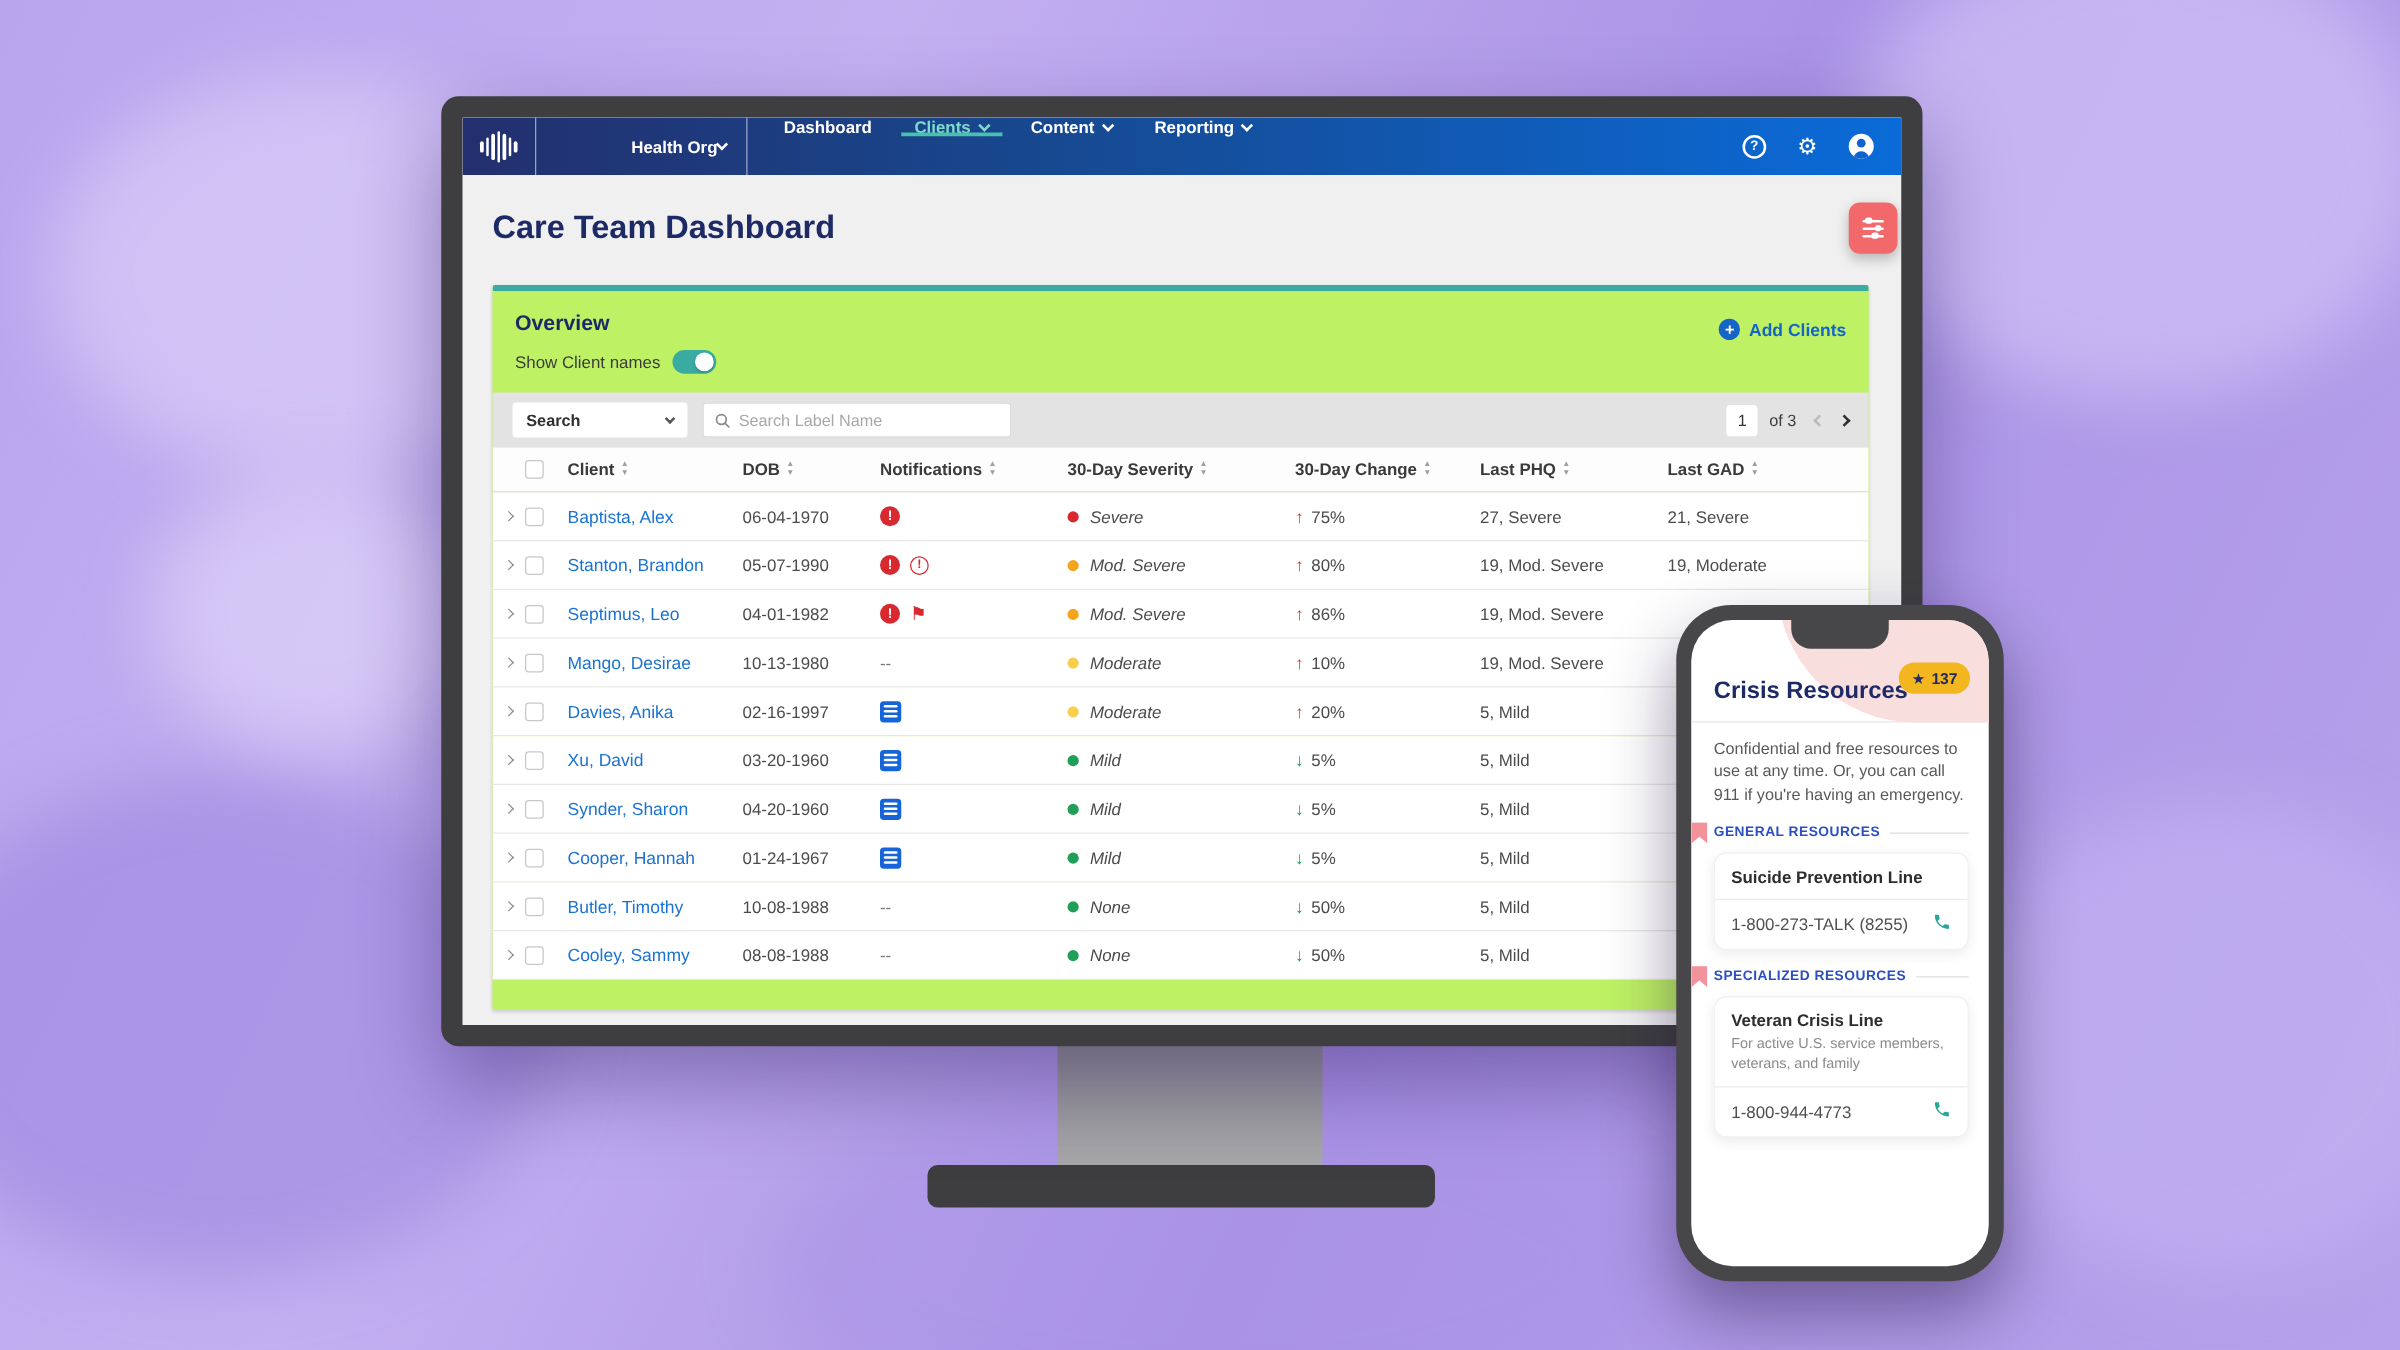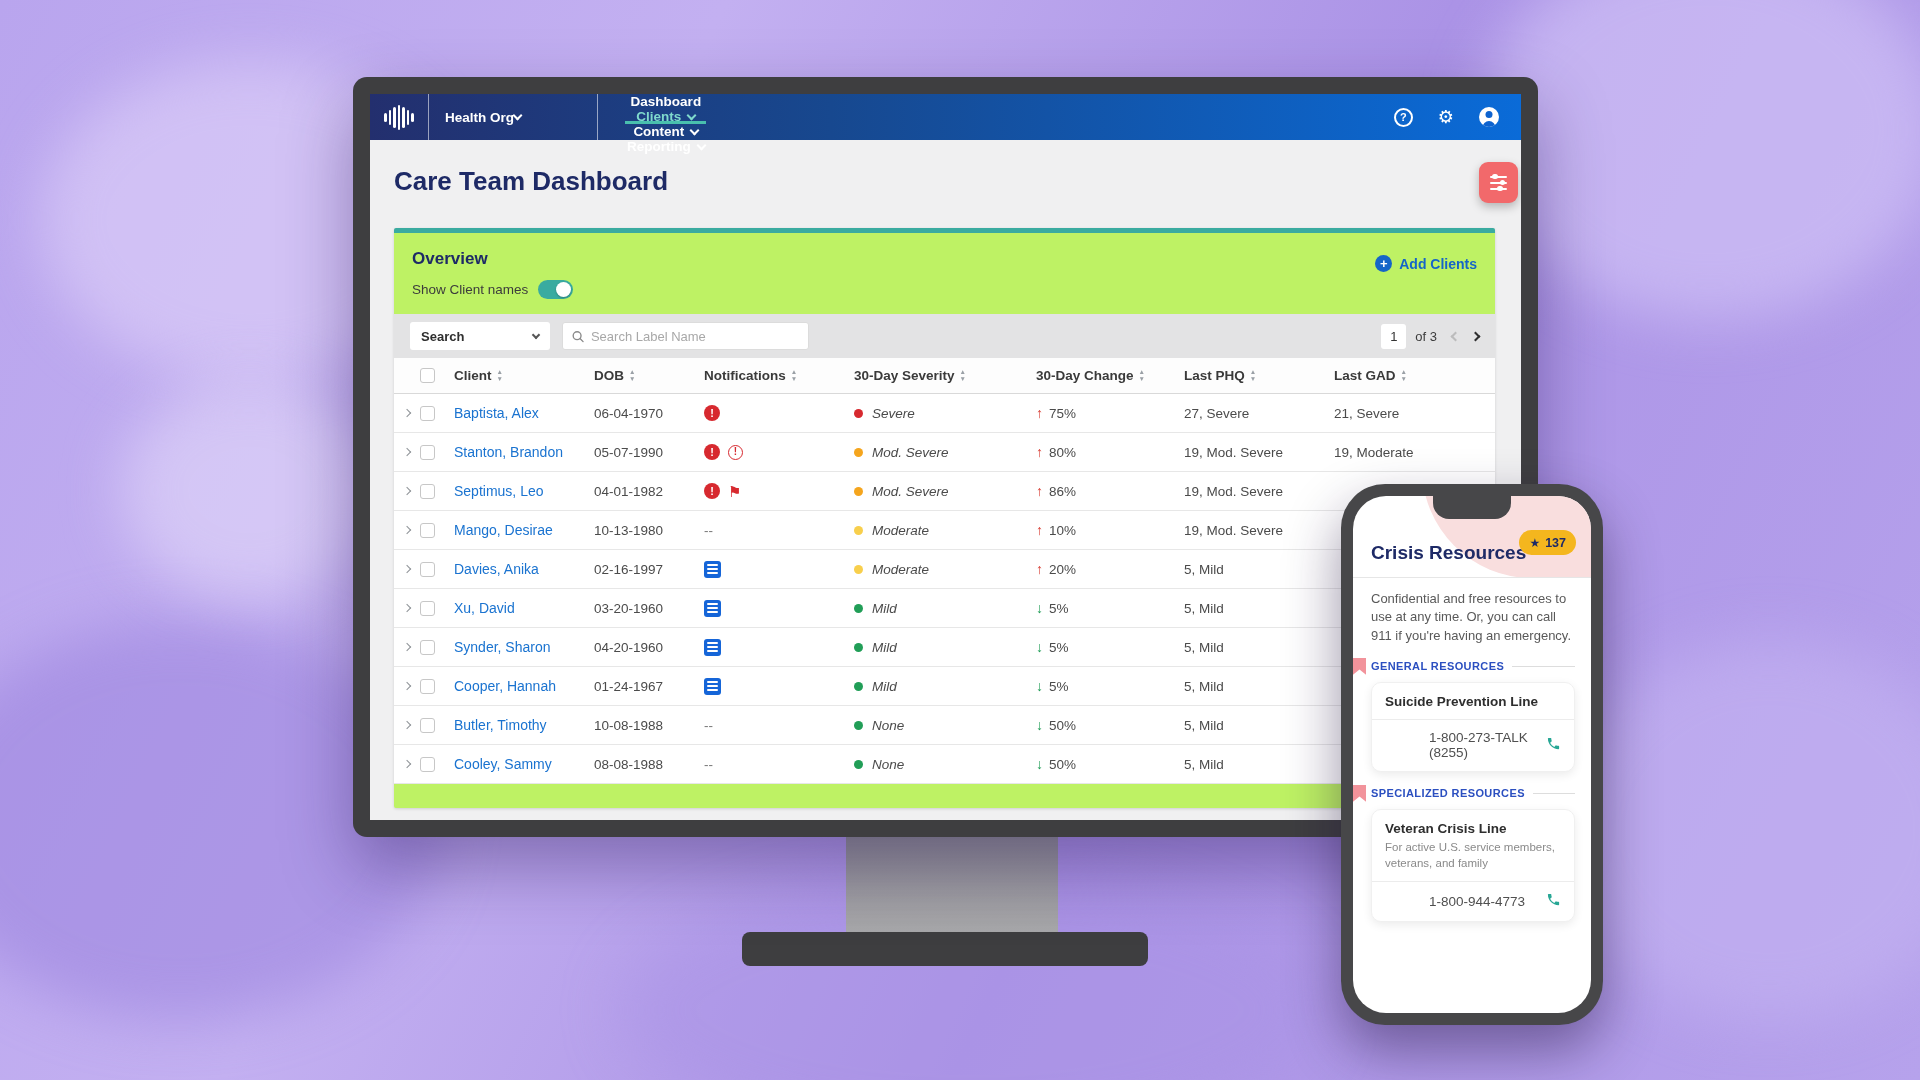--- a/index.html
+++ b/index.html
@@ -20,22 +20,22 @@
   .stand-base{position:absolute;left:742px;top:932px;width:406px;height:34px;background:#3e3e40;border-radius:8px;}
 
   
   .nav{position:absolute;left:0;top:0;right:0;height:46px;display:flex;align-items:stretch;color:#fff;
     background:linear-gradient(90deg,#232f6e 0%,#17488f 40%,#0a6bd8 100%);}
   .nav-logo{width:58px;display:flex;align-items:center;justify-content:center;gap:2px;}
   .nav-logo i{display:block;width:2.5px;background:#fff;border-radius:2px;}
   .nav-logo i:nth-child(1){height:9px}.nav-logo i:nth-child(2){height:15px}.nav-logo i:nth-child(3){height:21px}
   .nav-logo i:nth-child(4){height:25px}.nav-logo i:nth-child(5){height:21px}.nav-logo i:nth-child(6){height:15px}.nav-logo i:nth-child(7){height:9px}
   .nav-sep{width:1px;background:rgba(255,255,255,.55);margin:0;}
-  .org{width:168px;display:flex;align-items:center;justify-content:flex-start;padding:0 16px;font-size:13.5px;font-weight:700;}
-  .nav-items{display:flex;align-items:center;margin-left:12px;flex-direction:column;}
+  .org{width:168px;display:flex;align-items:center;justify-content:flex-end;padding:0 16px;font-size:13.5px;font-weight:700;}
+  .nav-items{display:flex;align-items:flex-start;margin-left:12px;}
   .nav-item{position:relative;display:flex;align-items:center;gap:7px;padding:0 17px;font-size:13.5px;font-weight:700;cursor:pointer;}
   .nav-item.active{color:#7fdacd;}
   .nav-item.active::after{content:'';position:absolute;left:6px;right:6px;bottom:0;height:3px;background:#49bfae;}
   .nav-right{margin-left:auto;display:flex;align-items:center;gap:25px;padding-right:22px;}
   .chv{display:inline-block;width:7px;height:7px;border-right:2px solid currentColor;border-bottom:2px solid currentColor;}
   .chv-down{transform:rotate(45deg);margin-top:-3px}
   .chv-left{transform:rotate(135deg)} .chv-right{transform:rotate(-45deg)}
   .ic-help{width:19px;height:19px;border:2px solid #fff;border-radius:50%;display:flex;align-items:center;justify-content:center;font-size:11px;font-weight:700;color:#fff;}
   .ic-gear{font-size:18px;color:#fff;line-height:1;}
   .ic-account{width:20px;height:20px;background:#fff;border-radius:50%;position:relative;overflow:hidden;}
@@ -106,21 +106,21 @@
   .phone-divider{height:1px;background:#e6e6e6;margin:13px -18px 12px -18px;}
   .phone-intro{font-size:13px;color:#595959;line-height:1.42;}
   .section-row{position:relative;display:flex;align-items:center;gap:8px;margin-top:15px;}
   .ribbon{position:absolute;left:-18px;width:13px;height:17px;background:var(--ribbon-pink);clip-path:polygon(0 0,100% 0,100% 100%,50% 68%,0 100%);}
   .section-label{font-size:11px;font-weight:700;letter-spacing:.4px;color:var(--section-blue);white-space:nowrap;}
   .section-line{flex:1;height:1px;background:#ddd;}
   .res-card{margin-top:10px;background:#fff;border:1px solid #f0f0f0;border-radius:10px;box-shadow:0 3px 10px rgba(0,0,0,.08);padding:11px 13px;}
   .res-title{font-size:13.5px;font-weight:700;color:#2e2e2e;}
   .res-sub{font-size:11.5px;color:#8a8a8a;margin-top:4px;line-height:1.35;}
   .res-hr{height:1px;background:#ececec;margin:10px -13px;}
-  .res-contact{display:flex;align-items:center;justify-content:space-between;font-size:13.5px;color:#4f4f4f;margin-left:44px;}
+  .res-contact{display:flex;align-items:center;justify-content:space-between;font-size:13.5px;color:#4f4f4f;}
   .res-contact svg{flex:none;}
 </style>
 </head>
 <body>
 
 <div class="stage">
   <div class="petal" style="left:40px;top:60px;width:420px;height:320px;background:rgba(225,214,250,.55)"></div>
   <div class="petal" style="left:1480px;top:-60px;width:460px;height:380px;background:rgba(214,200,248,.6)"></div>
   <div class="petal" style="left:-80px;top:620px;width:520px;height:400px;background:rgba(150,125,220,.5)"></div>
   <div class="petal" style="left:1560px;top:640px;width:420px;height:380px;background:rgba(196,180,242,.6)"></div>

